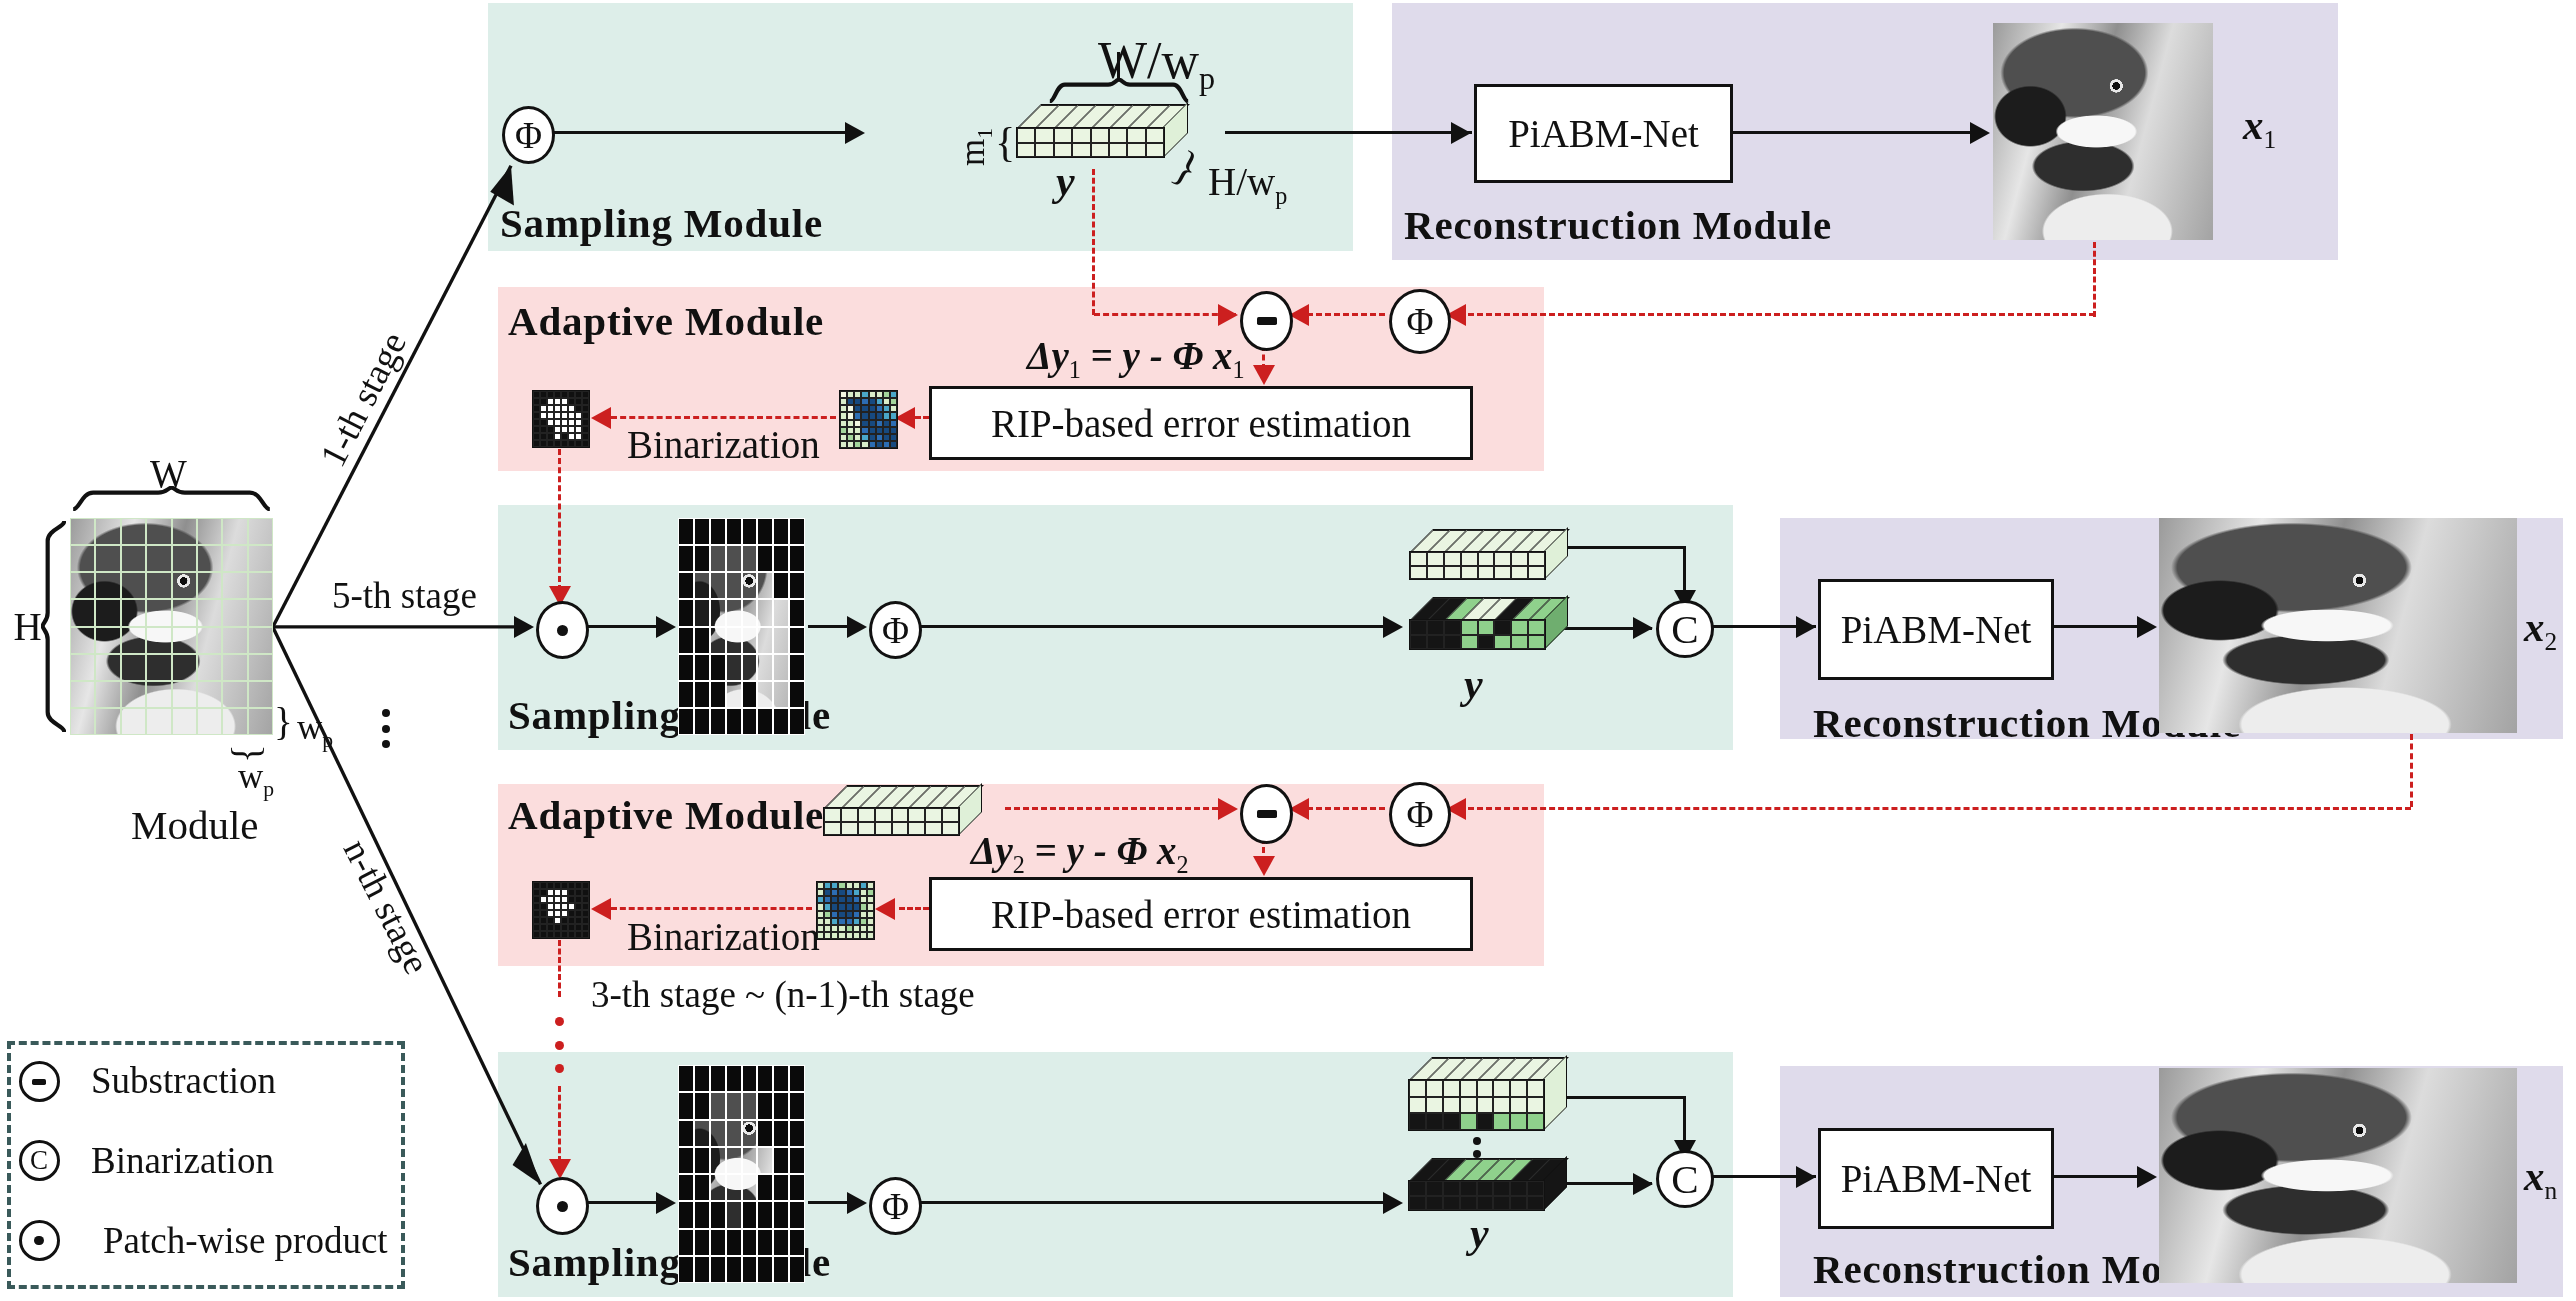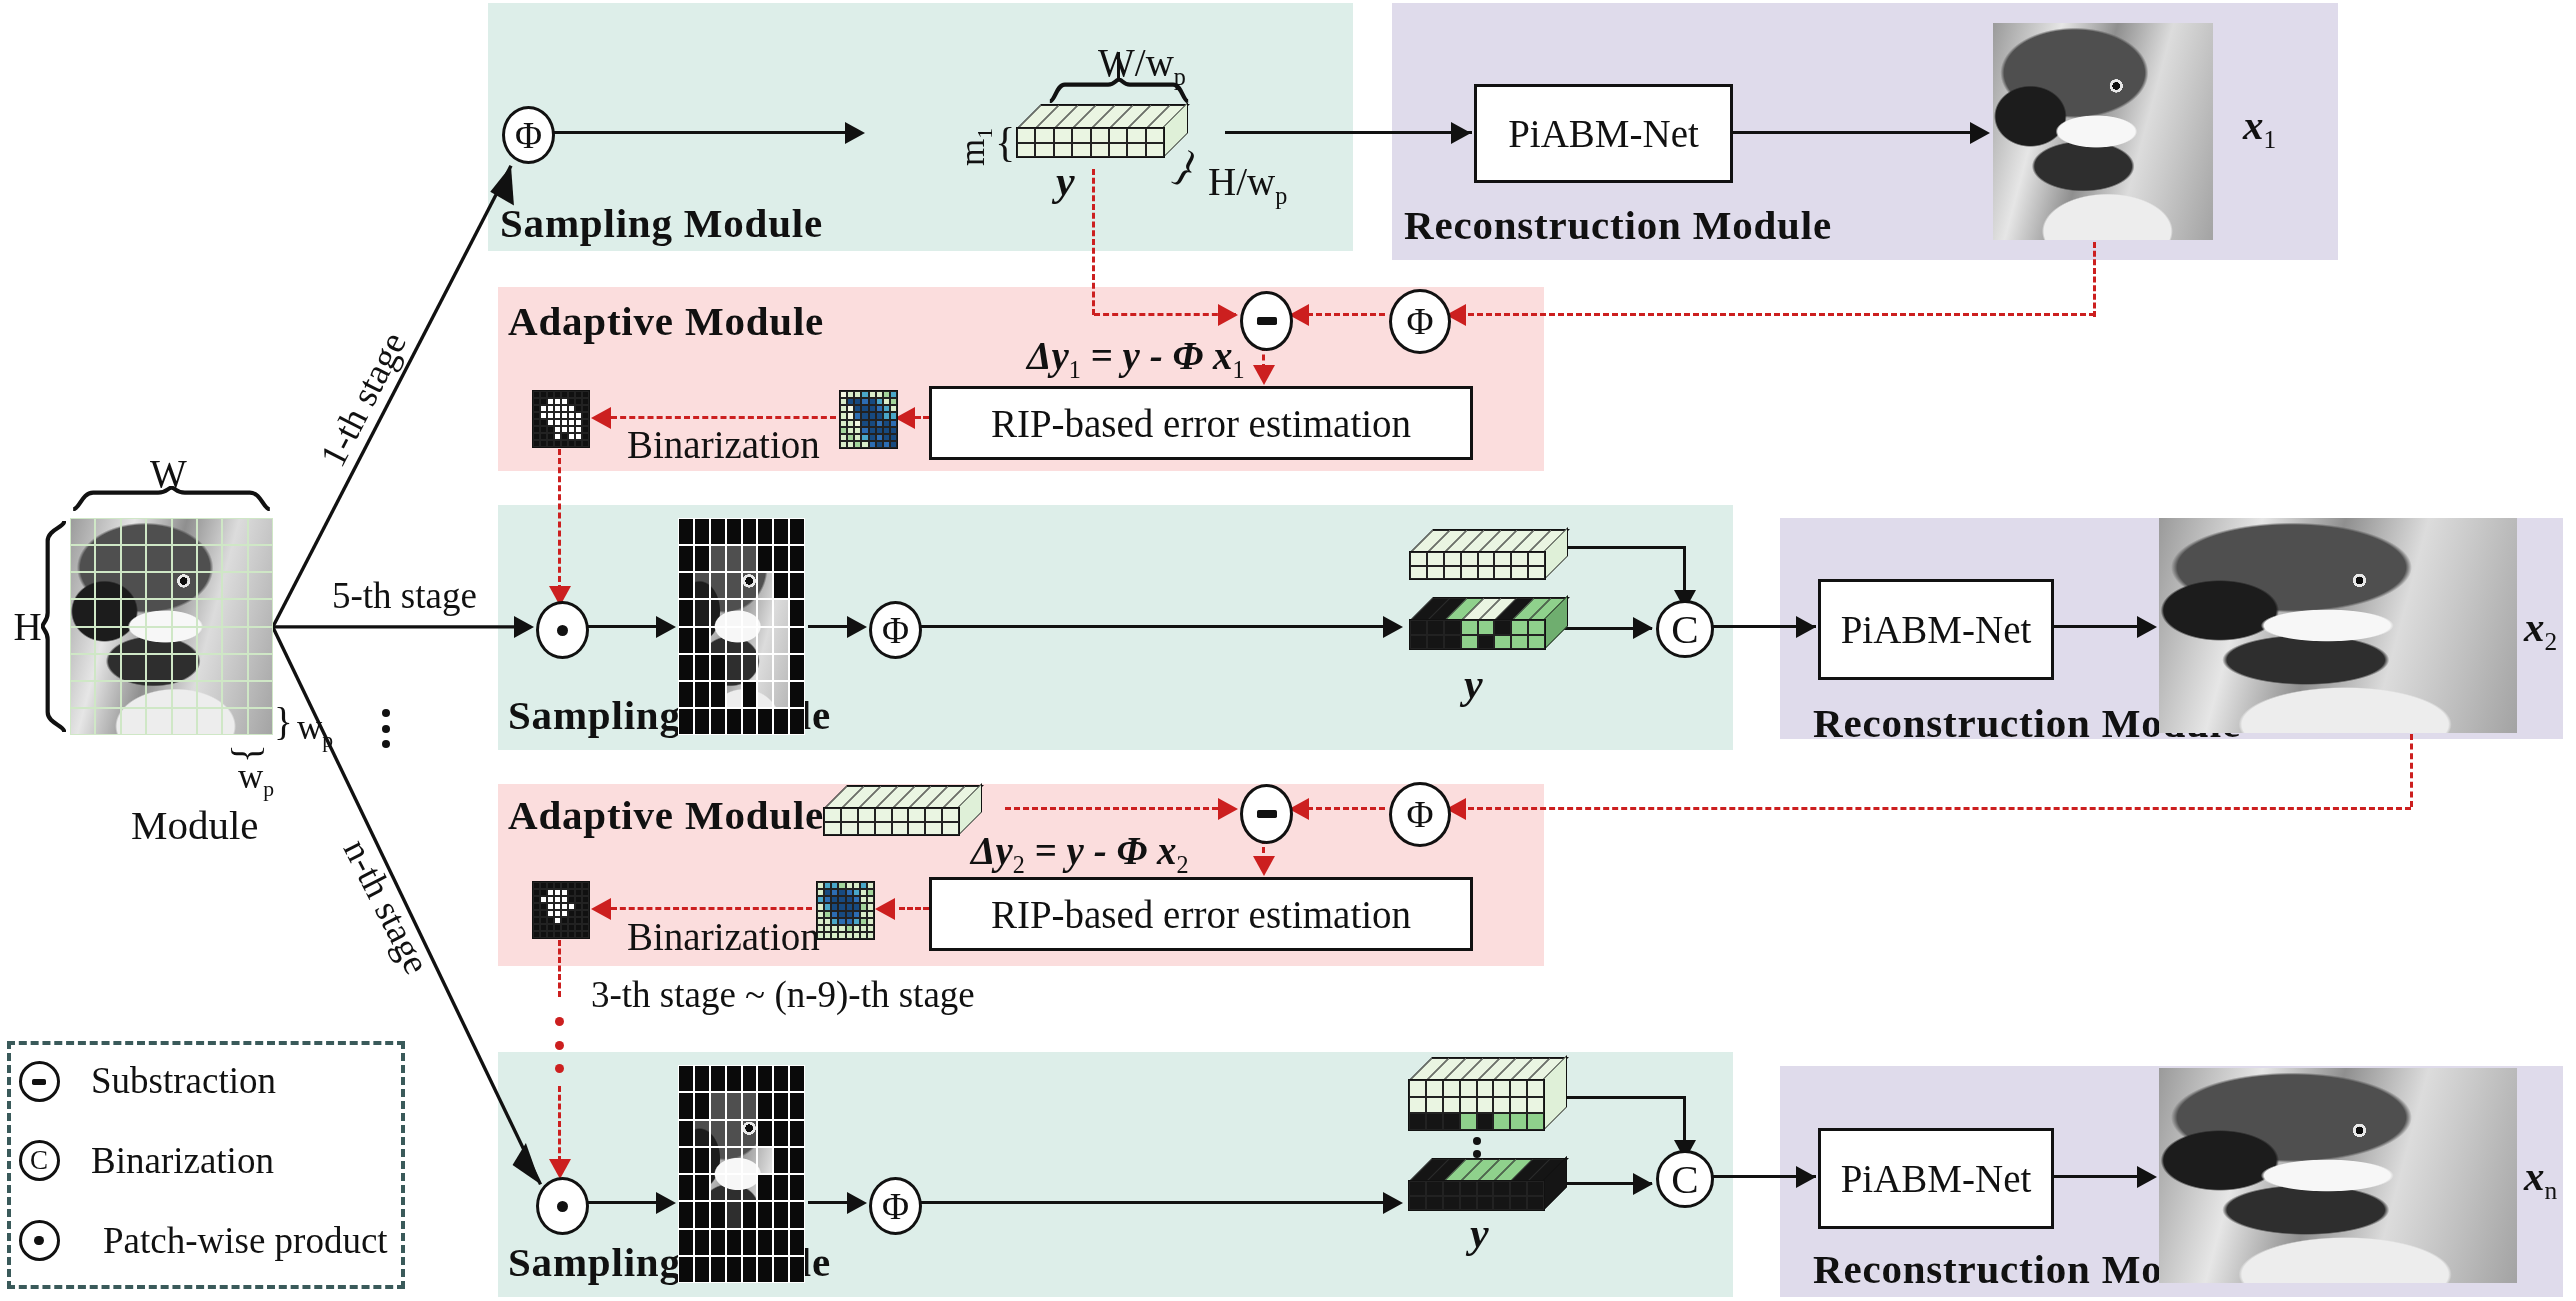--- a/index.html
+++ b/index.html
@@ -225,21 +225,21 @@
       <div style="background: rgb(234, 245, 226);"></div>
       <div style="background: rgb(234, 245, 226);"></div>
       <div style="background: rgb(234, 245, 226);"></div>
     </div>
 </div>
 <svg class="layer" style="left:1047px;top:78px;" width="144" height="25" viewBox="0 0 170 30">
   <path d="M2 28 C8 28 10 8 20 8 L72 8 C80 8 81 2 85 2 C89 2 90 8 98 8 L150 8 C160 8 162 28 168 28" fill="none" stroke="#111" stroke-width="5"></path>
   <line x1="85" y1="2" x2="85" y2="-18" stroke="#111" stroke-width="4"></line>
 </svg>
 <div class="vl" style="left:1117px;top:52px;height:27px;"></div>
-<div class="lbl" style="left:1098px;top:40px;font-size:39px;">
+<div class="lbl" style="left:1098px;top:31px;font-size:52px;">
   <span>W/w</span><sub class="s">p</sub>
 </div>
 <div class="lbl" style="left:1176px;top:142px;font-size:44px;transform:rotate(28deg);">}</div>
 <div class="lbl" style="left:1208px;top:159px;font-size:39px;">
   <span>H/w</span><sub class="s">p</sub>
 </div>
 <div class="lbl it" style="left:1056px;top:157px;font-size:42px;">y</div>
 
 <div class="hl" style="left:1225px;top:131px;width:247px;"></div>
 <div class="ar r" style="left:1451px;top:122px;"></div>
@@ -764,21 +764,21 @@
     <div style="background: rgb(16, 16, 16);"></div>
     <div style="background: rgb(16, 16, 16);"></div>
     <div style="background: rgb(16, 16, 16);"></div>
     <div style="background: rgb(16, 16, 16);"></div>
     <div style="background: rgb(16, 16, 16);"></div>
     <div style="background: rgb(16, 16, 16);"></div>
     <div style="background: rgb(16, 16, 16);"></div>
   </div>
 
 <div class="dv" style="left:558px;top:940px;height:57px;"></div>
-<div class="lbl" style="left:591px;top:973px;font-size:37px;">3-th stage ~ (n-9)-th stage</div>
+<div class="lbl" style="left:591px;top:973px;font-size:37px;">3-th stage ~ (n-1)-th stage</div>
 <div class="rdot" style="left:555px;top:1017px;"></div>
 <div class="rdot" style="left:555px;top:1041px;"></div>
 <div class="rdot" style="left:555px;top:1064px;"></div>
 <div class="dv" style="left:558px;top:1086px;height:76px;"></div>
 <div class="ar red d" style="left:549px;top:1159px;"></div>
 
 <div class="op" style="left:536px;top:1177px;width:47px;height:52px;">
     <span class="dot"></span>
   </div>
 <div class="hl" style="left:587px;top:1201px;width:71px;"></div>

